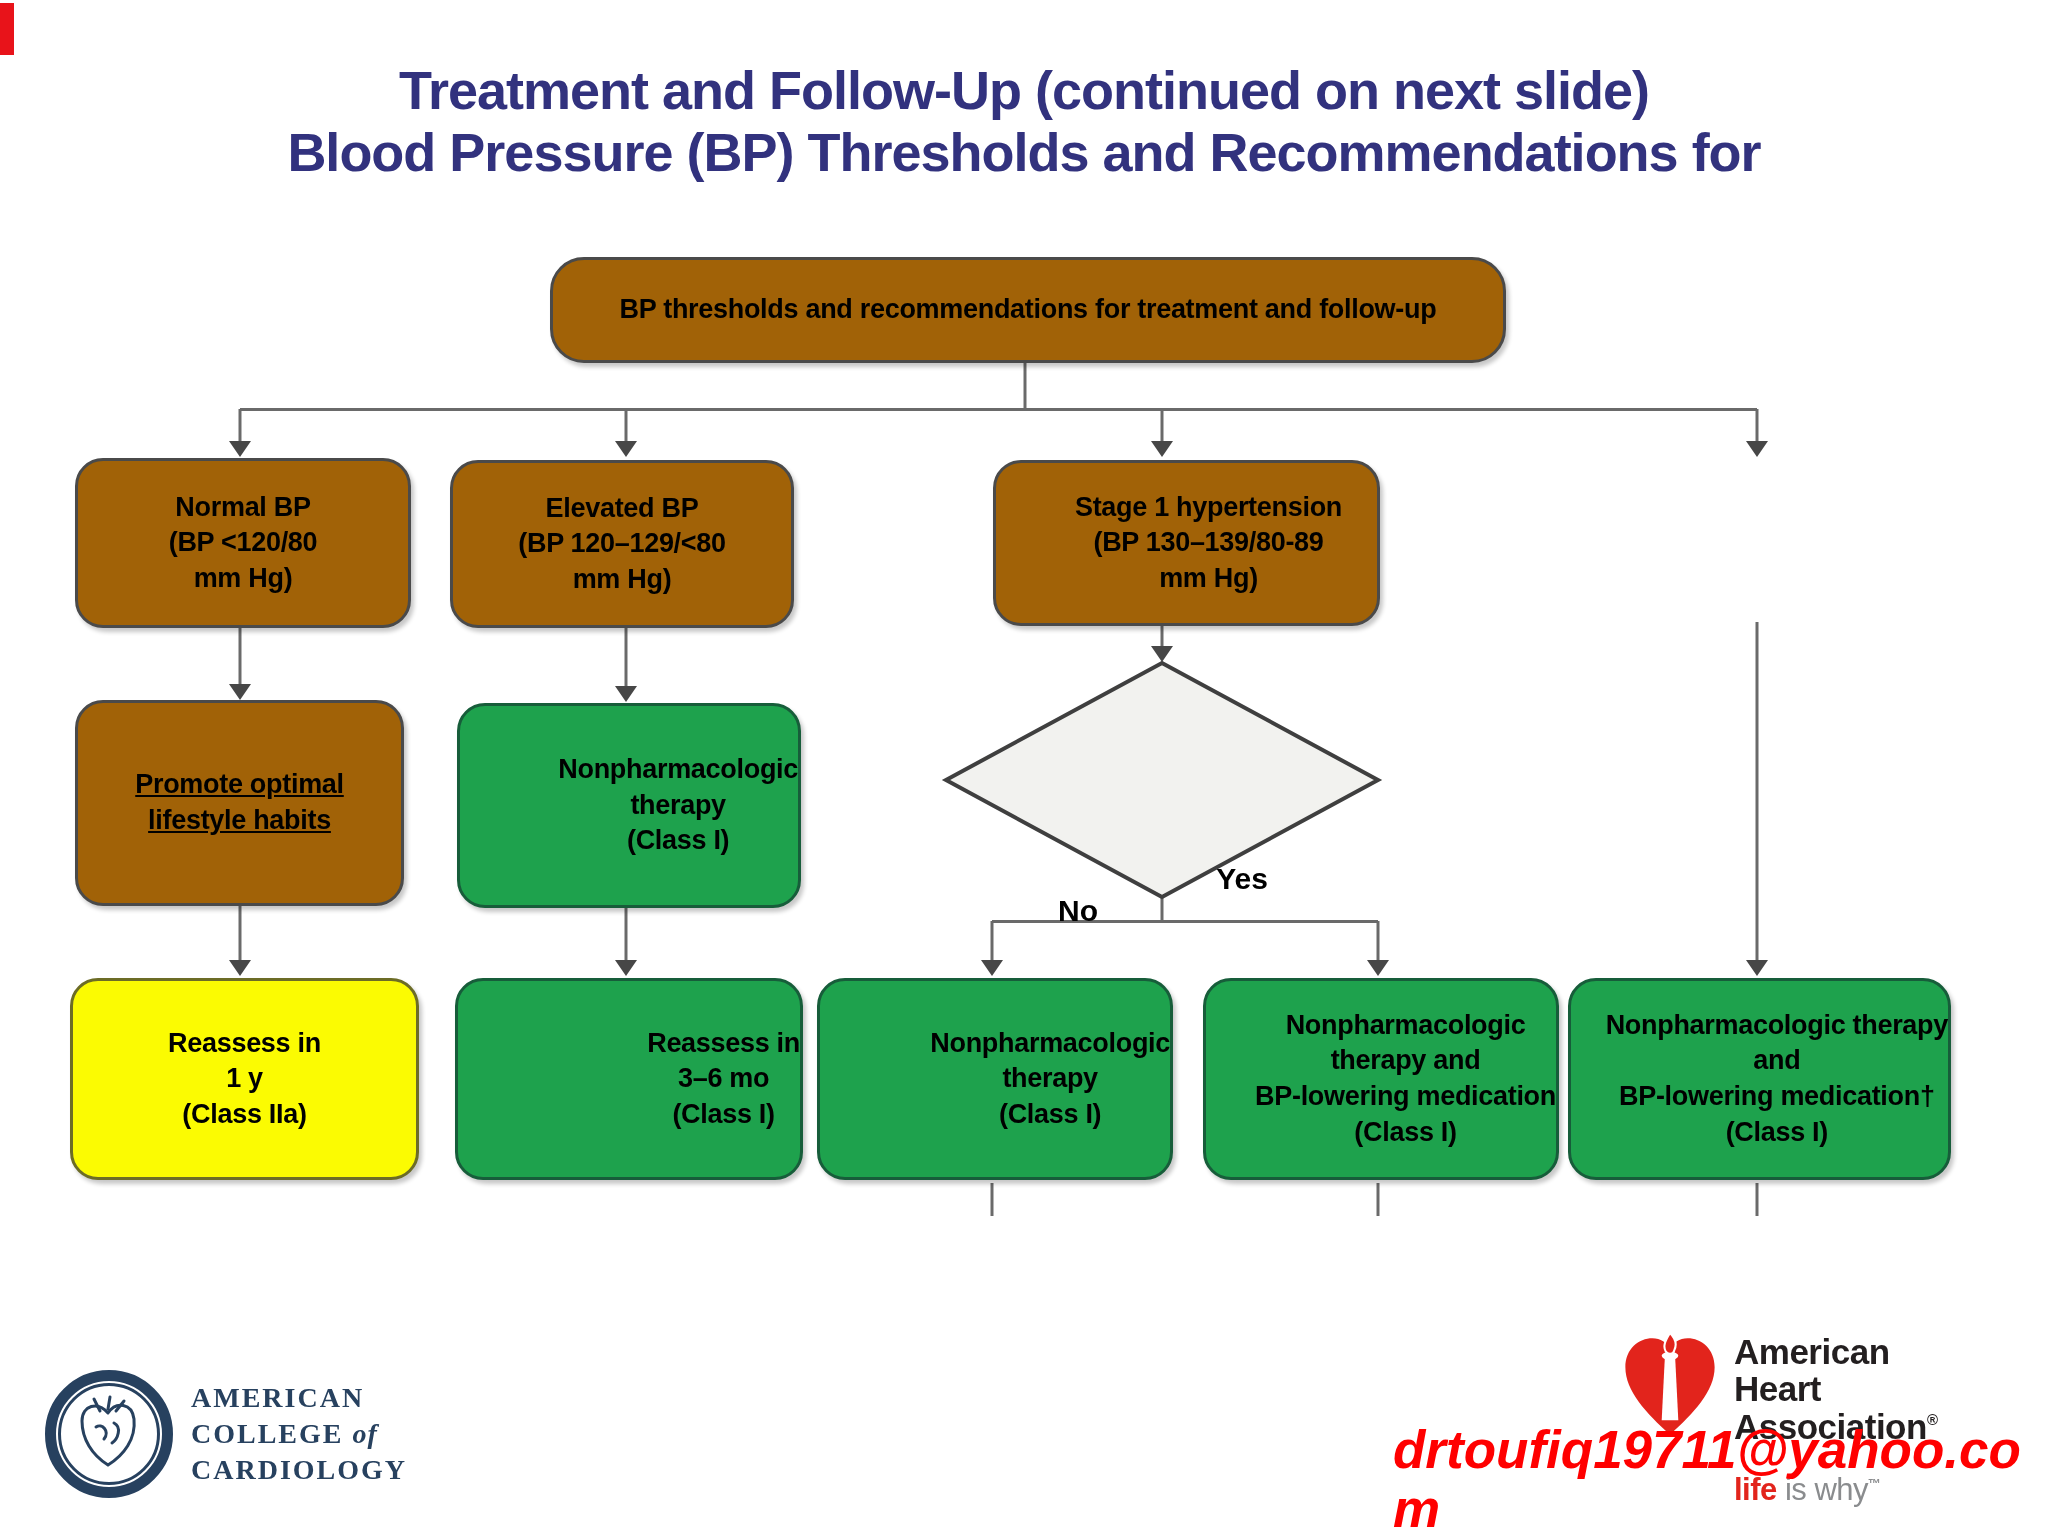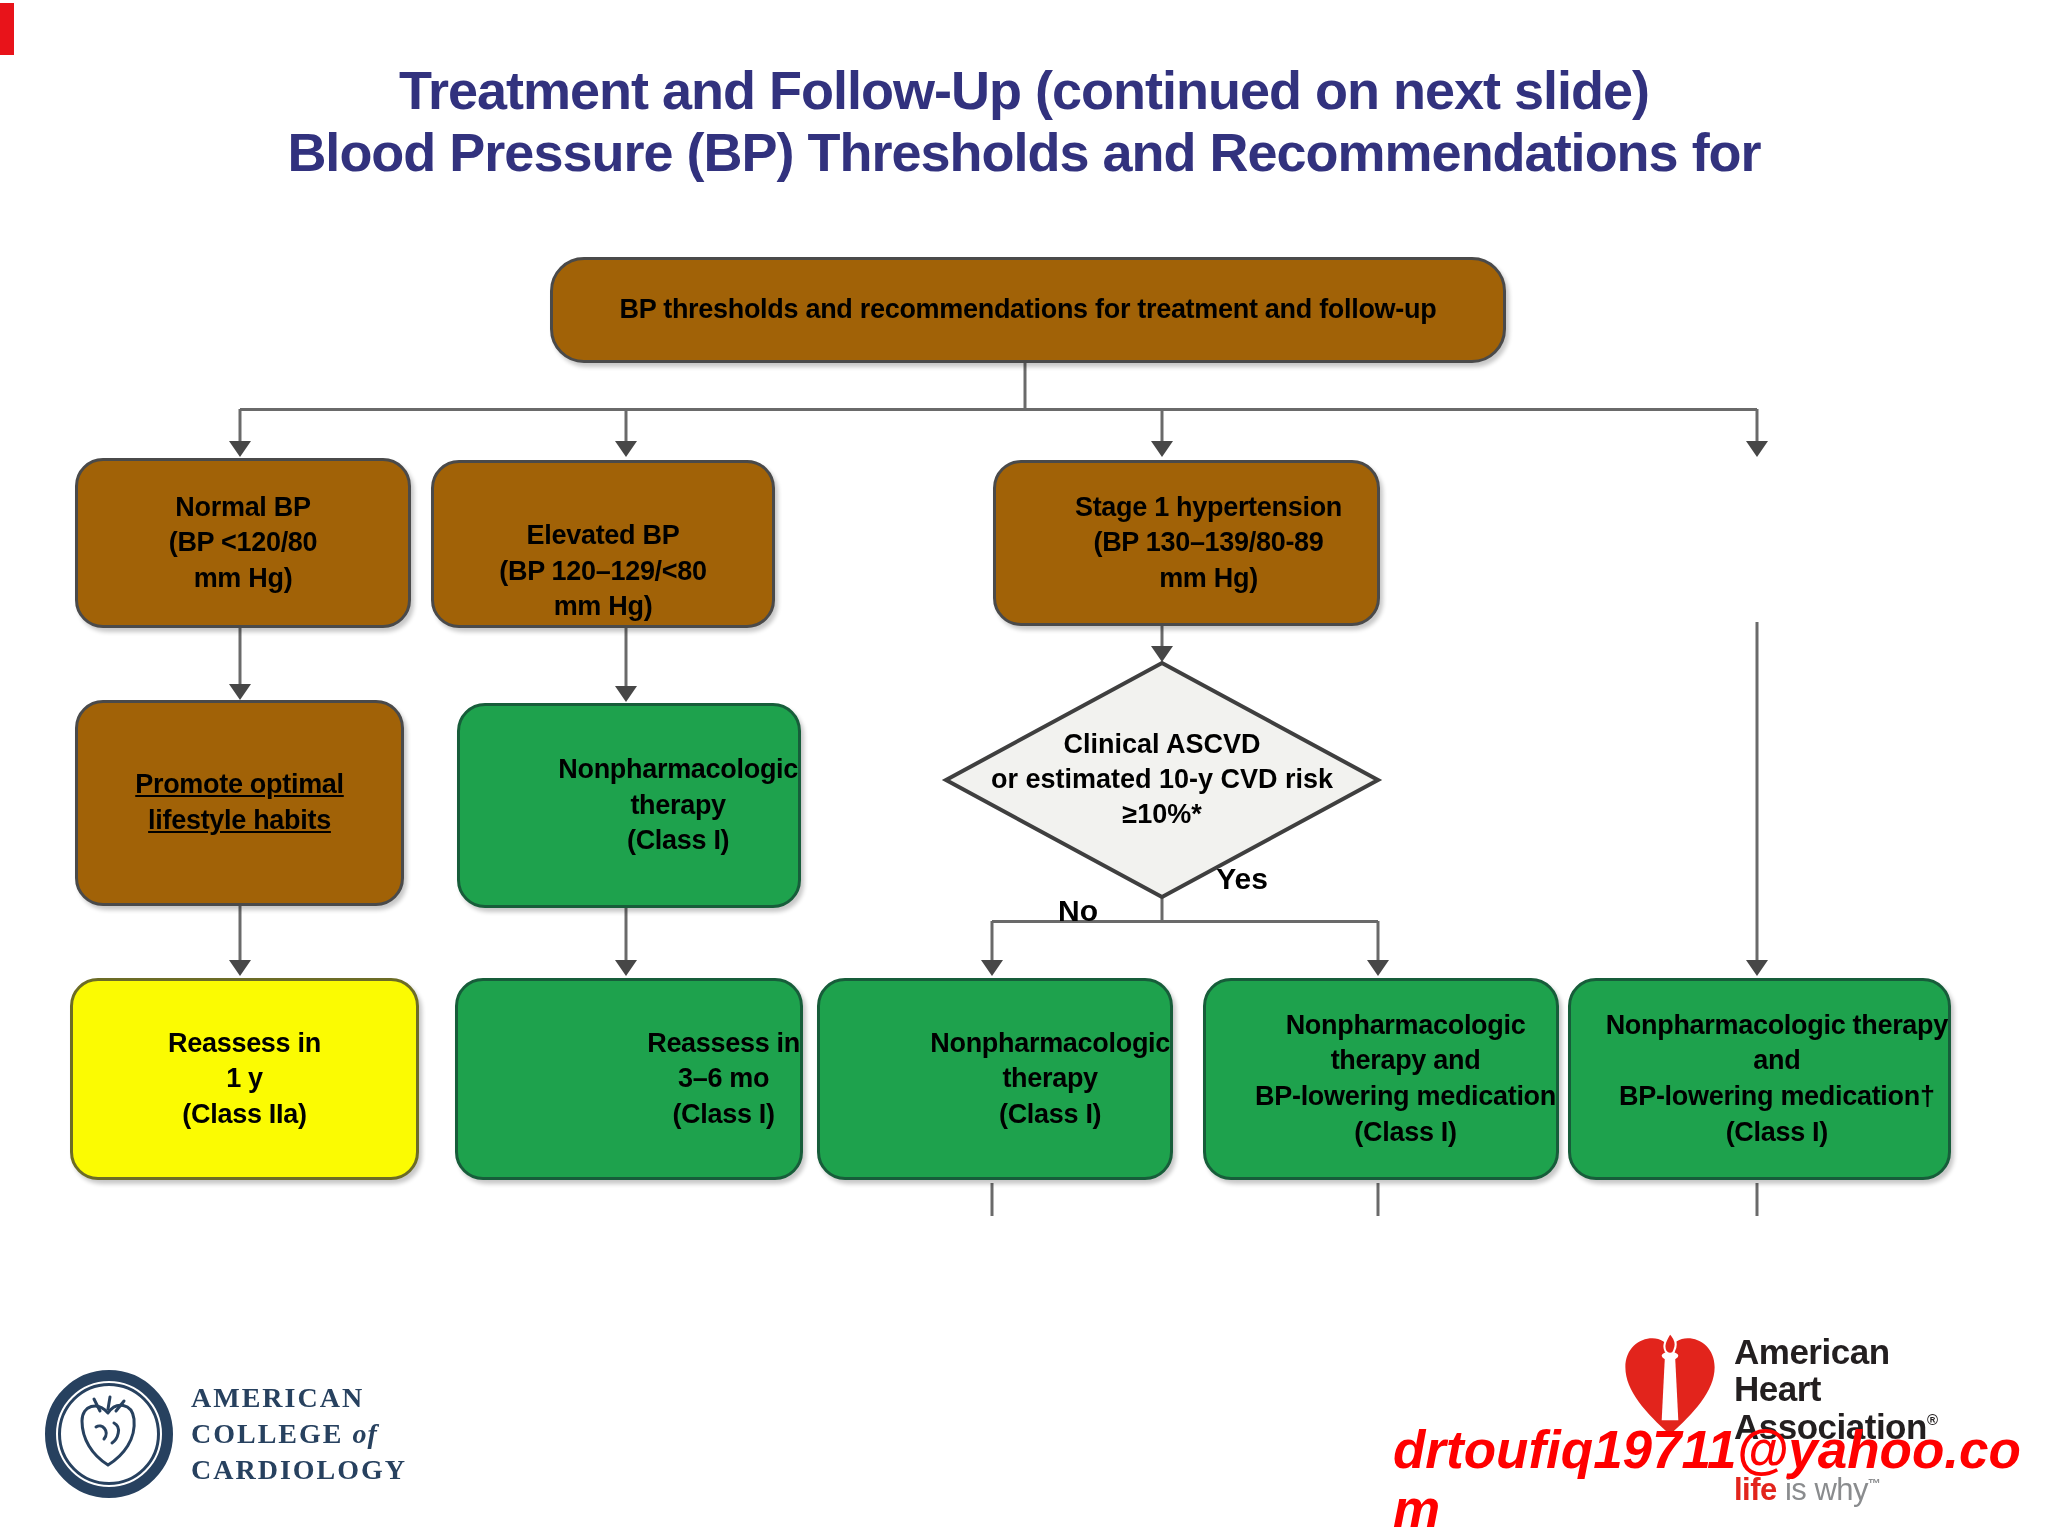--- a/index.html
+++ b/index.html
@@ -97,21 +97,21 @@
   <div class="box" style="left:550px;top:257px;width:950px;height:100px;border-radius:34px;">
     <span class="ml">BP thresholds and recommendations for treatment and follow-up</span>
   </div>
 
   <div class="box" style="left:75px;top:458px;width:330px;height:164px;">
     <span class="ml">Normal BP
 (BP &lt;120/80
 mm Hg)</span>
   </div>
 
-  <div class="box" style="left:431px;top:460px;width:338px;height:162px;align-items:flex-end;">
+  <div class="box" style="left:450px;top:460px;width:338px;height:162px;">
     <span class="ml">Elevated BP
 (BP 120–129/&lt;80
 mm Hg)</span>
   </div>
 
   <div class="box" style="left:993px;top:460px;width:337px;height:160px;padding-left:44px;">
     <span class="ml">Stage 1 hypertension
 (BP 130–139/80-89
 mm Hg)</span>
   </div>
@@ -121,23 +121,20 @@
     <span class="ml">Promote optimal
 lifestyle habits</span>
   </div>
 
   <div class="box green" style="left:457px;top:703px;width:338px;height:199px;">
     <span class="ml">Nonpharmacologic
 therapy
 (Class I)</span>
   </div>
 
-  <div class="dtext" style="left:960px;top:727px;width:404px;">Clinical ASCVD
-or estimated 10-y CVD risk
-≥10%*</div>
 
   <div class="branch-label" style="left:1041px;top:894px;width:74px;">No</div>
   <div class="branch-label" style="left:1205px;top:862px;width:74px;">Yes</div>
 
   <div class="box yellow" style="left:70px;top:978px;width:343px;height:196px;">
     <span class="ml">Reassess in
 1 y
 (Class IIa)</span>
   </div>
 

